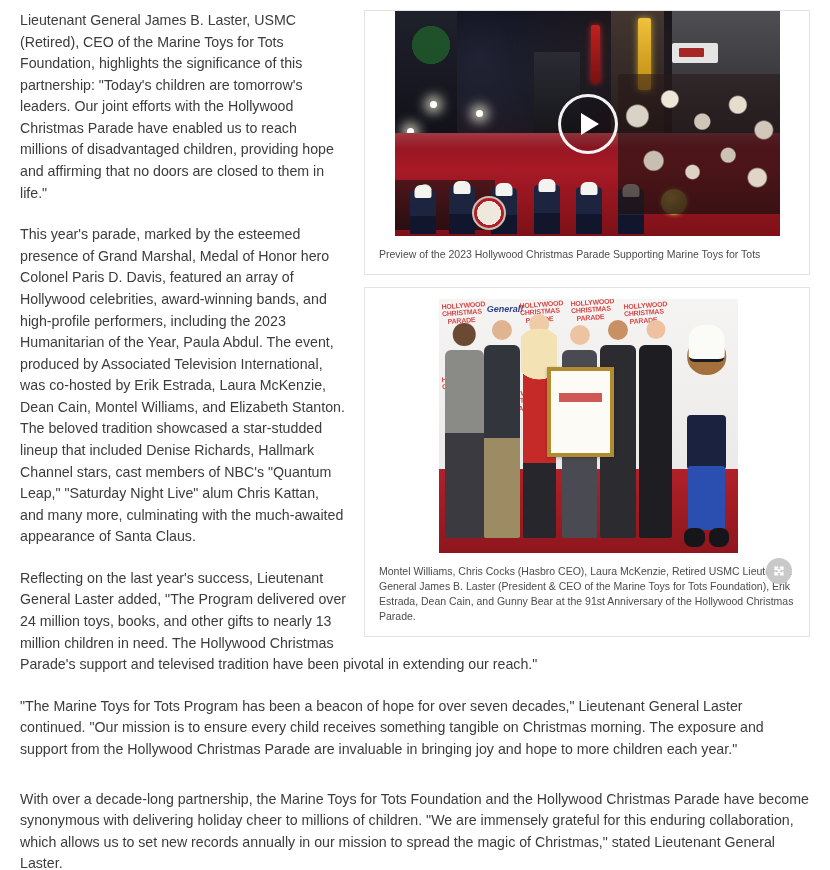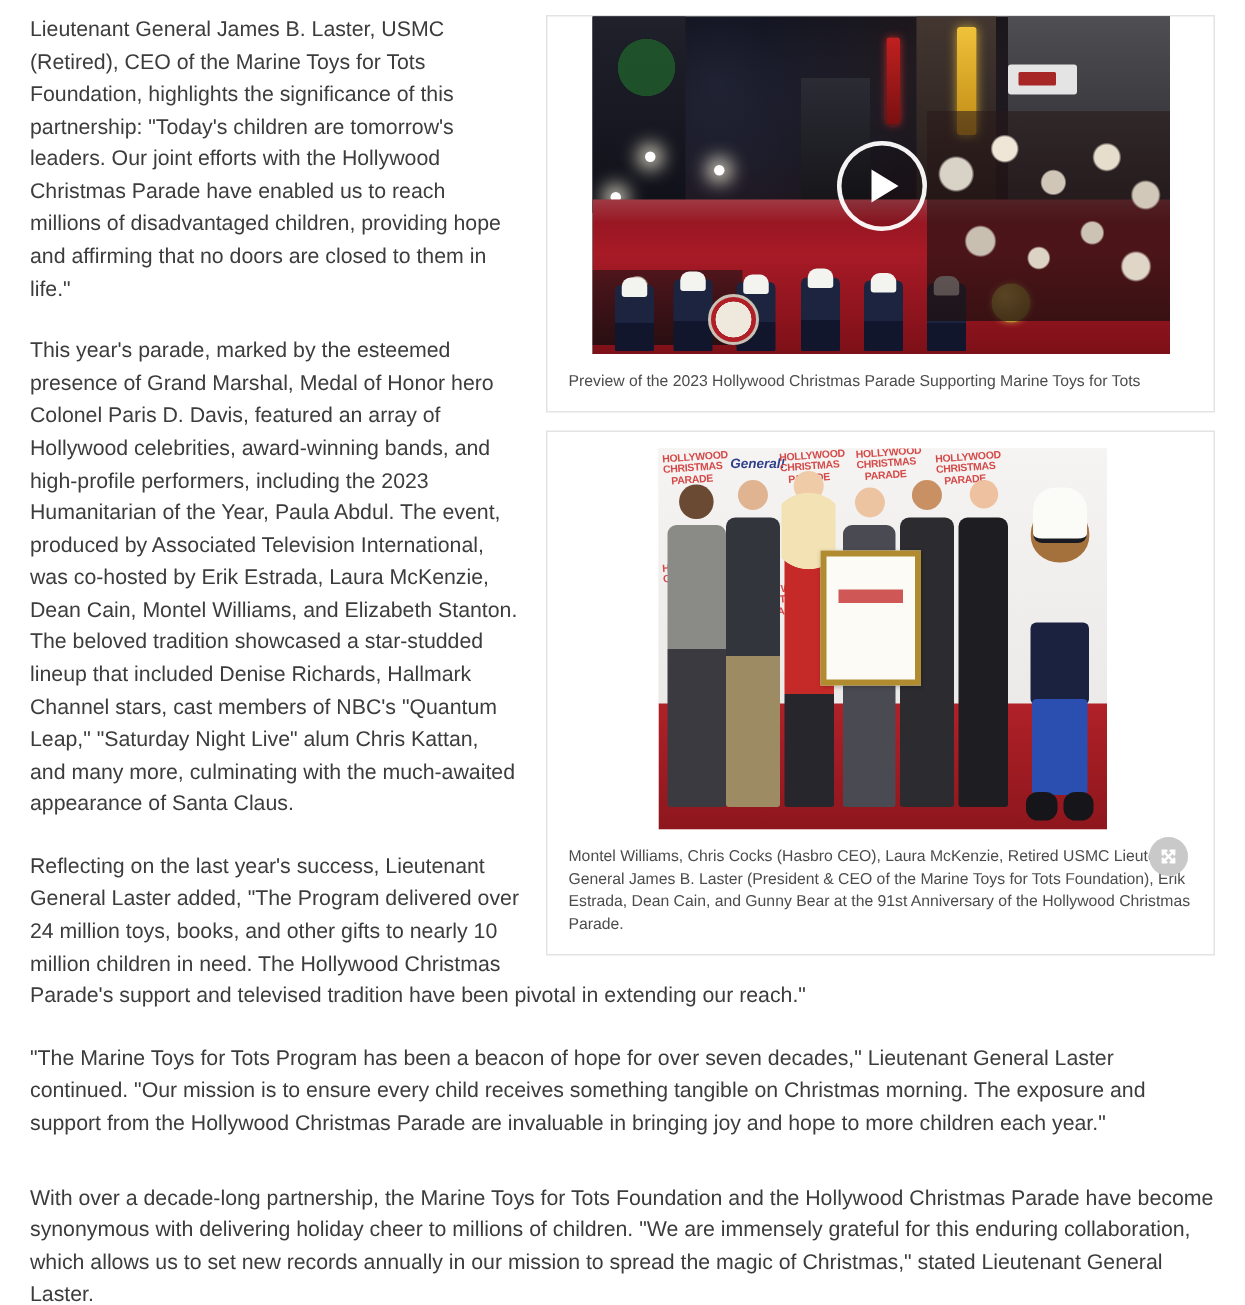--- a/index.html
+++ b/index.html
@@ -374,17 +374,17 @@
           </g>
         </svg>
       </div>
       <div class="media-caption">Montel Williams, Chris Cocks (Hasbro CEO), Laura McKenzie, Retired USMC Lieutenant General James B. Laster (President &amp; CEO of the Marine Toys for Tots Foundation), Erik Estrada, Dean Cain, and Gunny Bear at the 91st Anniversary of the Hollywood Christmas Parade.</div>
     </div>
 
   </div>
 
   <p class="body">Lieutenant General James B. Laster, USMC (Retired), CEO of the Marine Toys for Tots Foundation, highlights the significance of this partnership: "Today's children are tomorrow's leaders. Our joint efforts with the Hollywood Christmas Parade have enabled us to reach millions of disadvantaged children, providing hope and affirming that no doors are closed to them in life."</p>
   <p class="body">This year's parade, marked by the esteemed presence of Grand Marshal, Medal of Honor hero Colonel Paris D. Davis, featured an array of Hollywood celebrities, award-winning bands, and high-profile performers, including the 2023 Humanitarian of the Year, Paula Abdul. The event, produced by Associated Television International, was co-hosted by Erik Estrada, Laura McKenzie, Dean Cain, Montel Williams, and Elizabeth Stanton. The beloved tradition showcased a star-studded lineup that included Denise Richards, Hallmark Channel stars, cast members of NBC's "Quantum Leap," "Saturday Night Live" alum Chris Kattan, and many more, culminating with the much-awaited appearance of Santa Claus.</p>
-  <p class="body">Reflecting on the last year's success, Lieutenant General Laster added, "The Program delivered over 24 million toys, books, and other gifts to nearly 10 million children in need. The Hollywood Christmas Parade's support and televised tradition have been pivotal in extending our reach."</p>
+  <p class="body">Reflecting on the last year's success, Lieutenant General Laster added, "The Program delivered over 24 million toys, books, and other gifts to nearly 13 million children in need. The Hollywood Christmas Parade's support and televised tradition have been pivotal in extending our reach."</p>
   <p class="body">"The Marine Toys for Tots Program has been a beacon of hope for over seven decades," Lieutenant General Laster continued. "Our mission is to ensure every child receives something tangible on Christmas morning. The exposure and support from the Hollywood Christmas Parade are invaluable in bringing joy and hope to more children each year."</p>
   <p class="body">With over a decade-long partnership, the Marine Toys for Tots Foundation and the Hollywood Christmas Parade have become synonymous with delivering holiday cheer to millions of children. "We are immensely grateful for this enduring collaboration, which allows us to set new records annually in our mission to spread the magic of Christmas," stated Lieutenant General Laster.</p>
 
 </div>
 
 </body></html>

